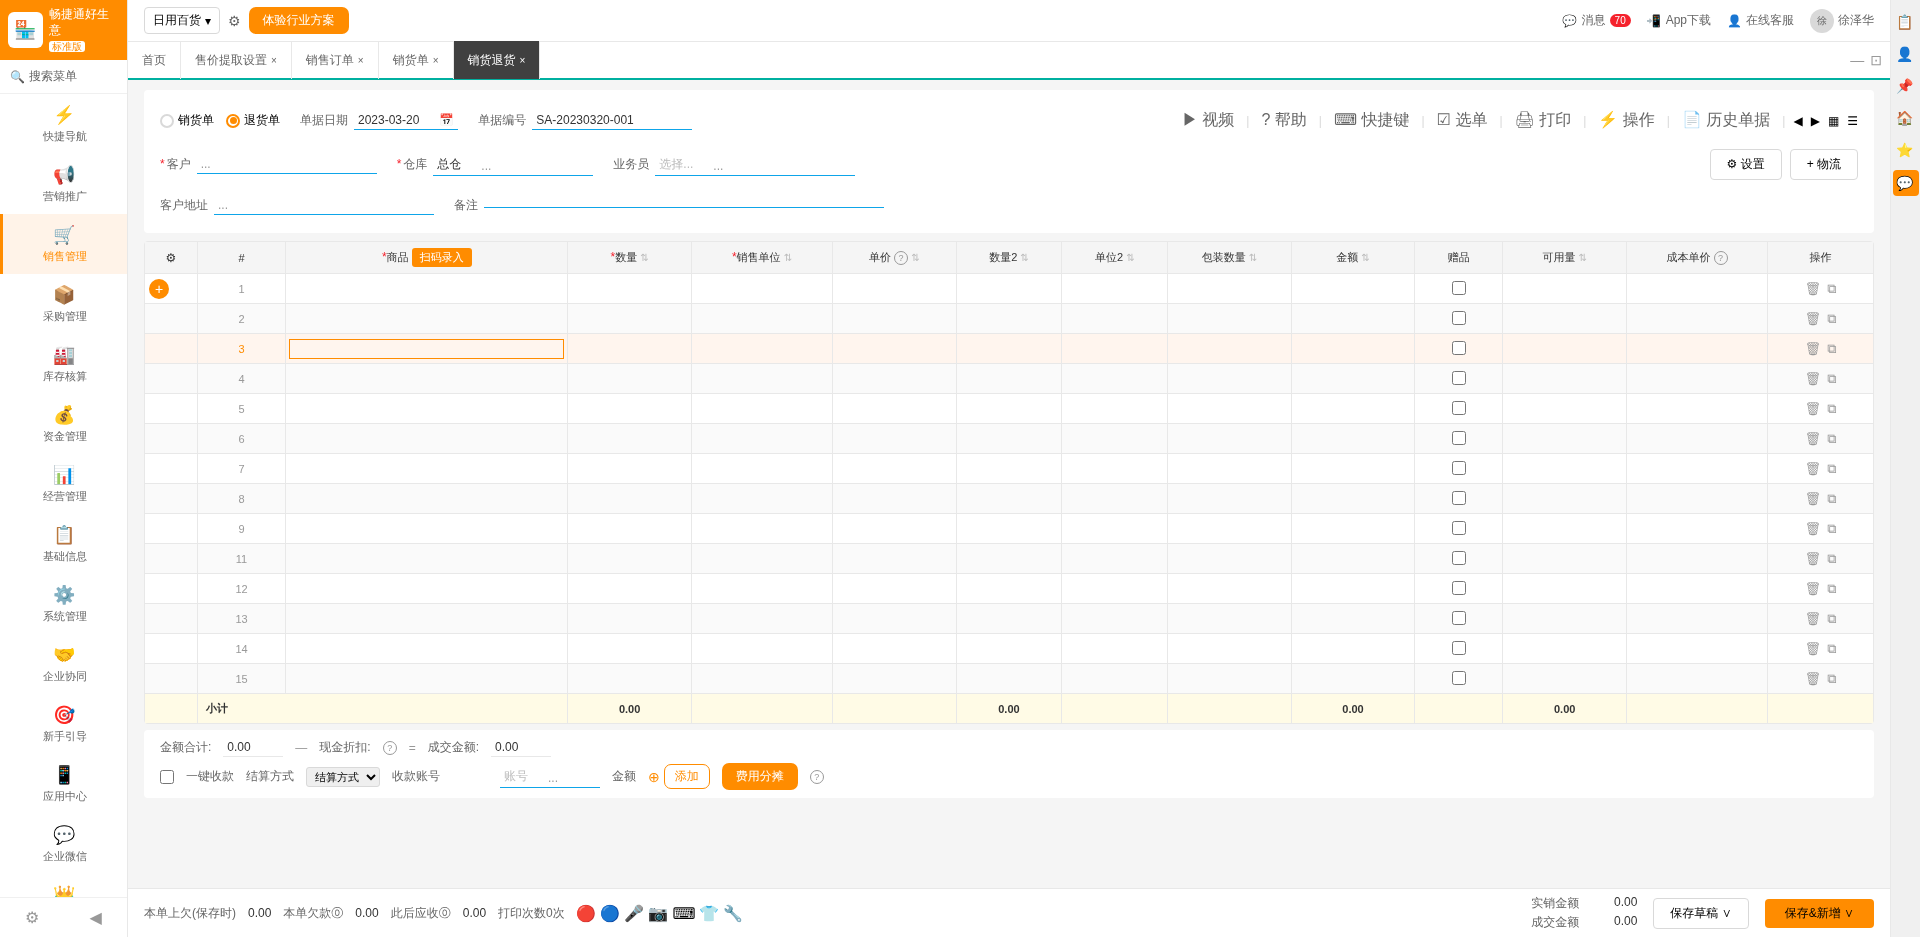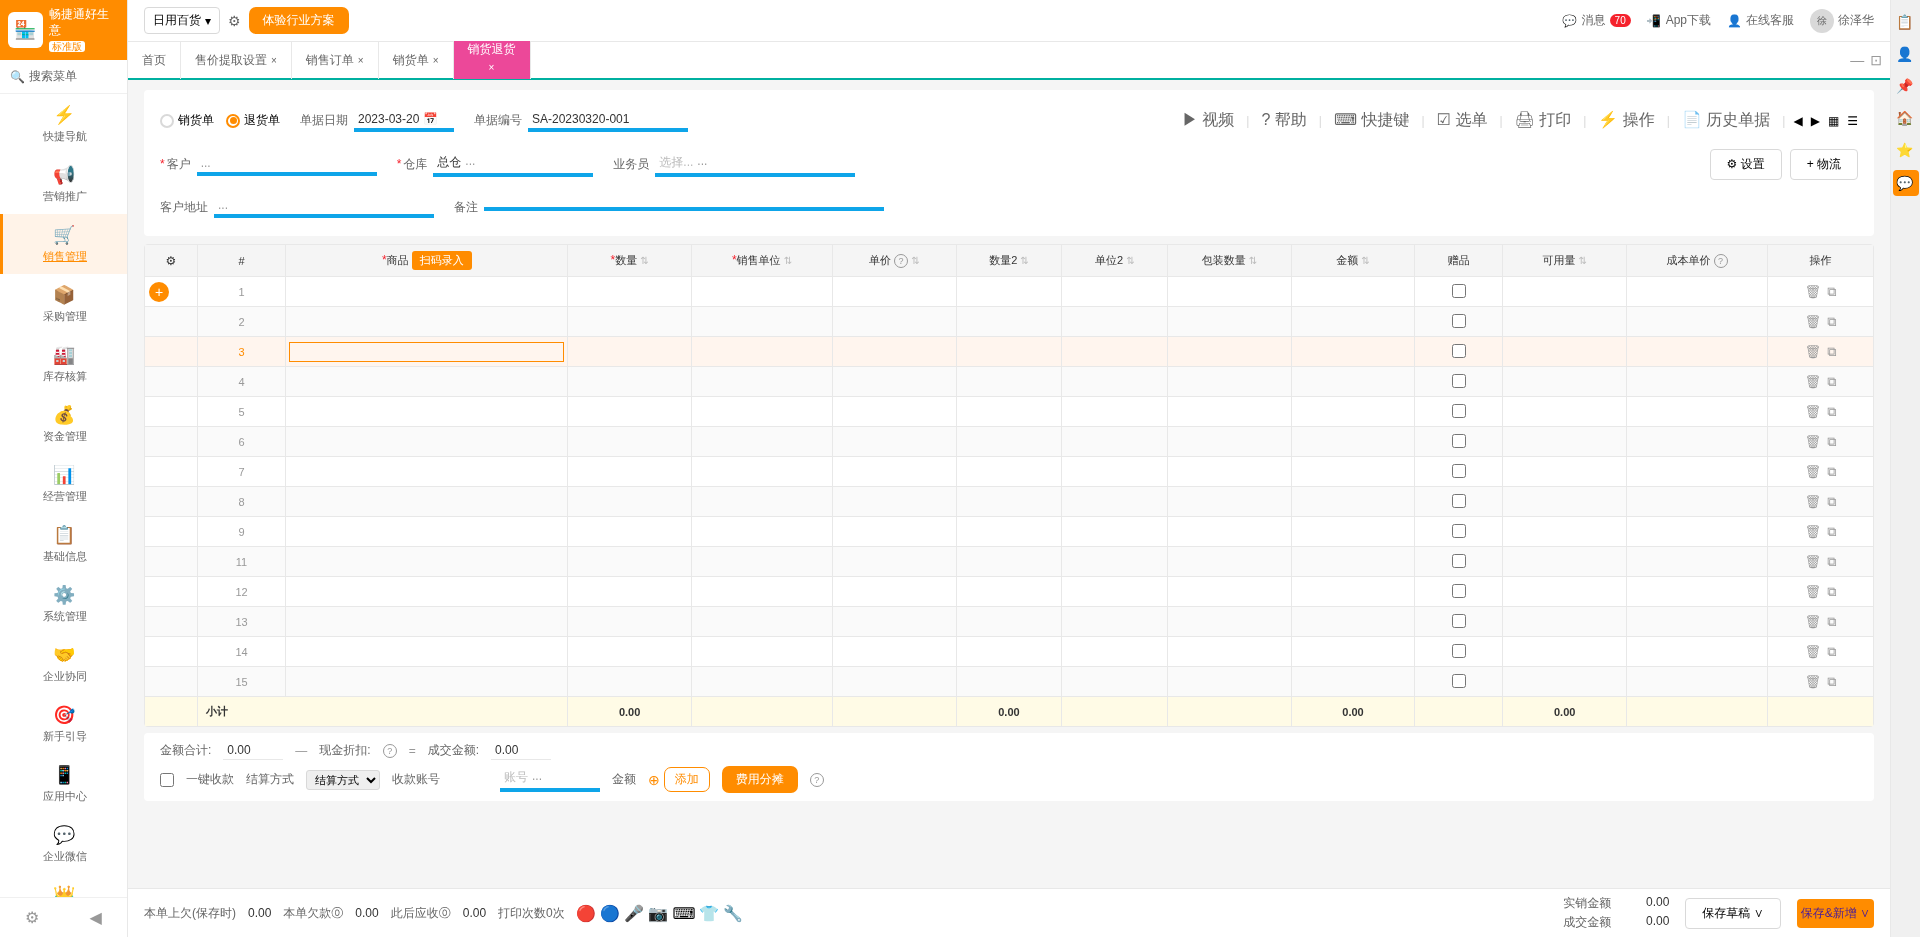--- a/index.html
+++ b/index.html
@@ -12,60 +12,60 @@
     .sidebar-logo-text { color: #fff; font-size: 11px; line-height: 1.4; }
     .sidebar-logo-text .sub { font-size: 10px; background: #fff; color: #ff8c00; border-radius: 3px; padding: 0 3px; }
     .sidebar-search { display: flex; align-items: center; padding: 8px 10px; border-bottom: 1px solid #f0f0f0; gap: 4px; cursor: pointer; }
     .sidebar-search span { color: #666; font-size: 12px; }
     .sidebar-nav { flex: 1; overflow-y: auto; }
     .sidebar-item { display: flex; flex-direction: column; align-items: center; padding: 10px 0; cursor: pointer; border-left: 3px solid transparent; }
     .sidebar-item.active { background: #fff3e8; border-left: 3px solid #ff8c00; }
     .sidebar-item .icon { font-size: 18px; margin-bottom: 3px; color: #666; }
     .sidebar-item.active .icon { color: #ff8c00; }
     .sidebar-item .label { font-size: 11px; color: #666; }
-    .sidebar-item.active .label { color: #ff8c00; text-decoration: underline; }
+    .sidebar-item.active .label { color: #ff8c00; }
     .sidebar-bottom { padding: 10px 0; border-top: 1px solid #f0f0f0; display: flex; justify-content: space-around; }
     .sidebar-bottom-icon { font-size: 16px; color: #999; cursor: pointer; }
 
     
     .main { flex: 1; display: flex; flex-direction: column; height: 100%; overflow: hidden; }
 
     
     .topbar { background: #fff; border-bottom: 1px solid #e8e8e8; display: flex; align-items: center; padding: 0 16px; height: 42px; justify-content: space-between; }
     .topbar-left { display: flex; align-items: center; gap: 8px; }
     .topbar-select { border: 1px solid #d9d9d9; border-radius: 4px; padding: 4px 8px; font-size: 12px; background: #fff; cursor: pointer; display: flex; align-items: center; gap: 4px; }
     .topbar-gear { font-size: 14px; color: #666; cursor: pointer; }
     .topbar-btn { background: #ff8c00; color: #fff; border: none; border-radius: 7px; padding: 5px 14px; font-size: 12px; cursor: pointer; }
     .topbar-right { display: flex; align-items: center; gap: 16px; }
     .topbar-right-item { display: flex; align-items: center; gap: 4px; font-size: 12px; color: #666; cursor: pointer; }
     .badge { background: #f5222d; color: #fff; border-radius: 10px; padding: 1px 5px; font-size: 10px; }
     .avatar { width: 24px; height: 24px; background: #d9d9d9; border-radius: 50%; display: flex; align-items: center; justify-content: center; font-size: 10px; color: #666; }
 
     
     .tabbar { background: #fff; border-bottom: 2px solid #00b0a0; display: flex; align-items: center; height: 38px; }
     .tab { padding: 0 14px; height: 38px; display: flex; align-items: center; gap: 4px; cursor: pointer; font-size: 12px; color: #666; border-right: 1px solid #e8e8e8; position: relative; }
-    .tab.active { background: #ec4899; color: #fff; flex-direction: column; }
+    .tab.active { background: #404040; color: #fff; }
     .tab .close-icon { font-size: 10px; cursor: pointer; }
     .tab-close-btn { margin-left: auto; display: flex; align-items: center; gap: 6px; padding: 0 8px; }
     .tab-close-btn span { font-size: 14px; color: #999; cursor: pointer; }
 
     
     .content { flex: 1; overflow: auto; padding: 10px 16px; background: #f5f5f5; }
 
     
     .form-section { background: #fff; border-radius: 4px; padding: 10px 16px; margin-bottom: 8px; }
     .radio-group { display: flex; gap: 12px; align-items: center; }
     .radio-item { display: flex; align-items: center; gap: 4px; cursor: pointer; font-size: 12px; }
     .radio-dot { width: 14px; height: 14px; border-radius: 50%; border: 2px solid #d9d9d9; display: flex; align-items: center; justify-content: center; }
     .radio-dot.checked { border-color: #ff8c00; }
     .radio-dot.checked::after { content: ''; width: 7px; height: 7px; background: #ff8c00; border-radius: 50%; }
     .field-group { display: flex; align-items: center; gap: 6px; }
     .field-label { color: #666; white-space: nowrap; }
     .field-label.required::before { content: '*'; color: #f5222d; margin-right: 2px; }
-    .field-input { border-bottom: 4px solid #0ea5e9; min-width: 160px; padding: 2px 4px; color: #333; display: flex; align-items: flex-start; gap: 4px; }
+    .field-input { border-bottom: 1px solid #0ea5e9; min-width: 160px; padding: 2px 4px; color: #333; display: flex; align-items: flex-end; gap: 20px; }
     .field-input.date-input { min-width: 100px; }
     .field-dots { color: #999; cursor: pointer; }
     .field-icon { color: #999; font-size: 12px; cursor: pointer; }
     .toolbar-right { margin-left: auto; display: flex; gap: 8px; align-items: center; }
     .toolbar-btn { display: flex; align-items: center; gap: 3px; font-size: 16px; color: #666; cursor: pointer; padding: 2px 4px; }
 
     
     .table-wrap { background: #fff; border-radius: 4px; overflow: hidden; }
     .scan-btn { background: #ff8c00; color: #fff; border: none; border-radius: 3px; padding: 2px 8px; font-size: 11px; cursor: pointer; }
     table { width: 100%; border-collapse: collapse; }
@@ -94,21 +94,21 @@
     
     .bottombar { background: #fff; border-top: 1px solid #e8e8e8; padding: 6px 16px; display: flex; align-items: center; gap: 12px; }
     .bottombar-label { color: #666; }
     .bottombar-value { color: #333; font-weight: 500; }
     .bottom-right { margin-left: auto; display: flex; align-items: center; gap: 16px; }
     .summary-box { display: flex; flex-direction: column; align-items: flex-end; gap: 2px; font-size: 11px; }
     .summary-item { display: flex; gap: 8px; }
     .summary-label { color: #666; }
     .summary-value { color: #333; min-width: 50px; text-align: right; }
     .save-draft-btn { background: #fff; border: 1px solid #d9d9d9; border-radius: 4px; padding: 6px 16px; font-size: 12px; cursor: pointer; display: flex; align-items: center; gap: 4px; }
-    .save-new-btn { background: #ff8c00; color: #4c1d95; border: none; border-radius: 4px; padding: 6px 4px; font-size: 12px; cursor: pointer; }
+    .save-new-btn { background: #ff8c00; color: #000000; border: none; border-radius: 4px; padding: 6px 20px; font-size: 12px; cursor: pointer; }
 
     
     .right-panel { width: 30px; background: #f0f0f0; display: flex; flex-direction: column; align-items: center; padding-top: 10px; gap: 8px; border-left: 1px solid #e8e8e8; }
     .right-panel-icon { font-size: 14px; color: #999; cursor: pointer; padding: 4px 0; }
     .right-panel-icon.highlight { background: #ff8c00; color: #fff; width: 26px; height: 26px; display: flex; align-items: center; justify-content: center; border-radius: 4px; }
 
     
     input[type="checkbox"] { width: 14px; height: 14px; }
 
     .topbar-divider { color: #d9d9d9; }

